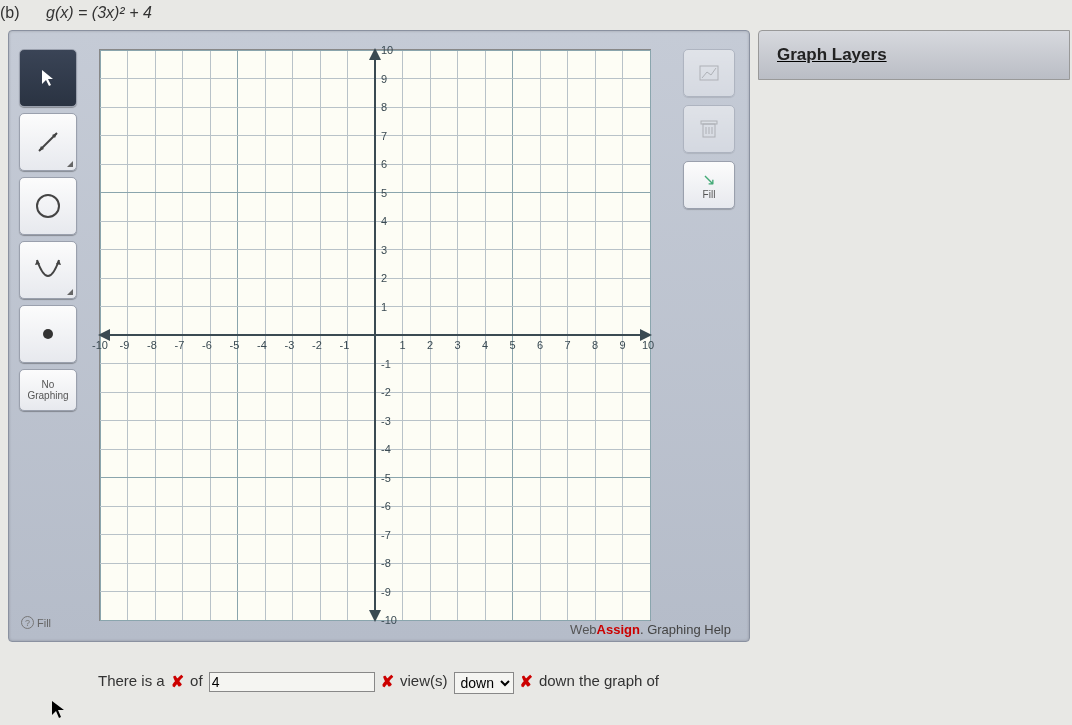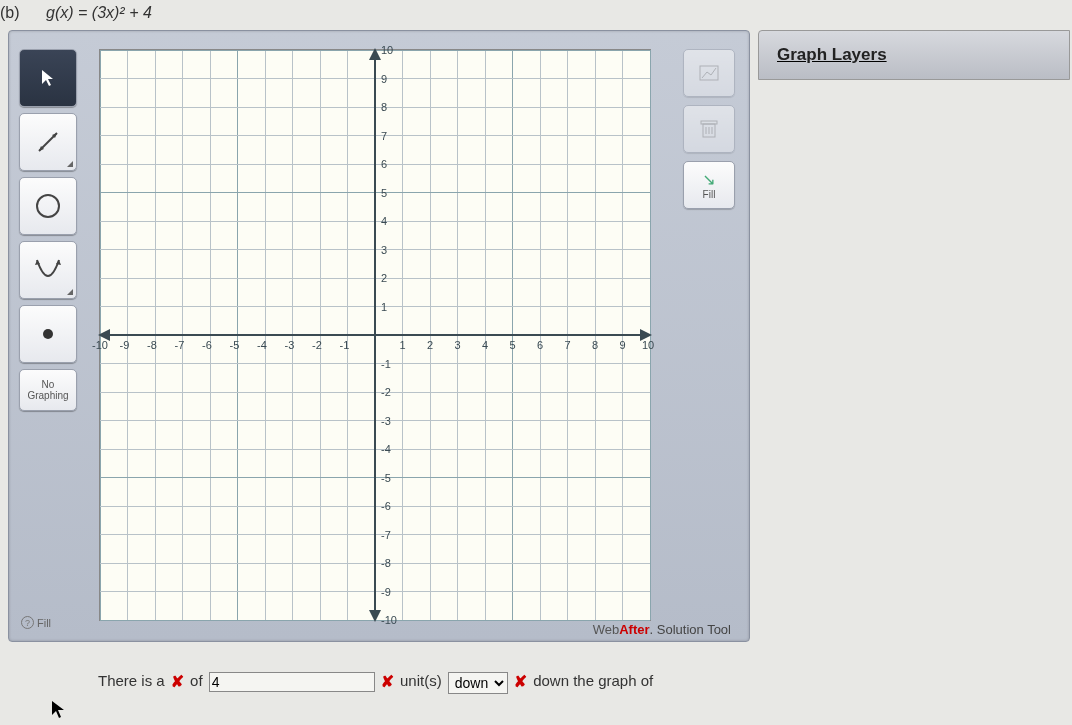--- a/index.html
+++ b/index.html
@@ -345,35 +345,35 @@
 
   <div class="help-link">
     <svg width="13" height="13">
         <circle cx="6.5" cy="6.5" r="6" fill="none" stroke="#777"></circle>
         <text x="4" y="10" font-size="9" fill="#777">?</text>
       </svg>
     <span>Fill</span>
   </div>
 
   <div class="footer-label">
-    <span class="wa1">Web</span><span class="wa2">After</span><span>. Solution Tool</span>
+    <span class="wa1">Web</span><span class="wa2">Assign</span><span>. Graphing Help</span>
   </div>
 </div>
 
 <div class="layers-panel">
   <div class="layers-header">Graph Layers</div>
 </div>
 
 <div class="answer-row">
   <span>There is a</span>
   <span class="x-mark">✘</span>
   <span>of</span>
   <input type="text" value="4" style="">
   <span class="x-mark">✘</span>
-  <span>unit(s)</span>
+  <span>view(s)</span>
   <select>
     <option>down</option>
   </select>
   <span class="x-mark">✘</span>
   <span>down the graph of</span>
 </div>
 
 <div class="cursor-arrow">
   <svg width="16" height="20" viewBox="0 0 16 20">
       <path d="M2 1 L2 15 L6 11 L9 18 L11 17 L8 10 L14 10 Z" fill="#000"></path>

